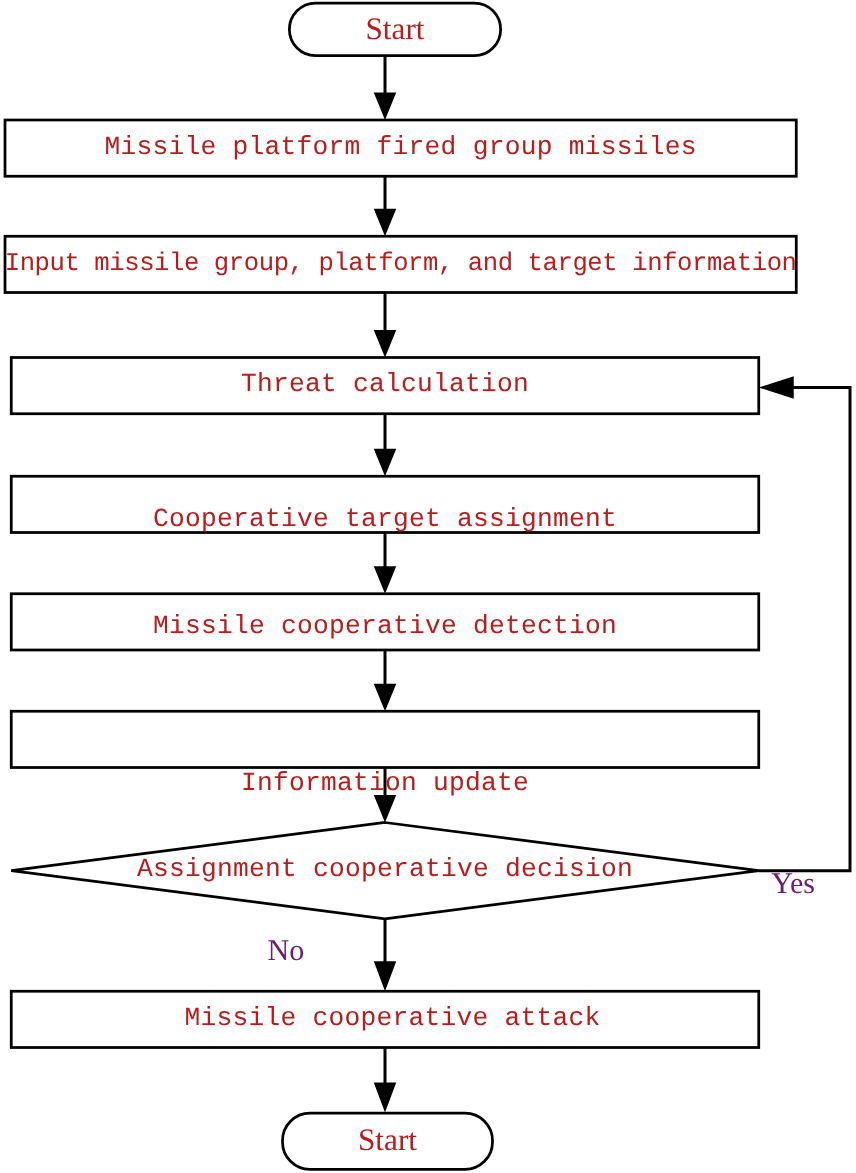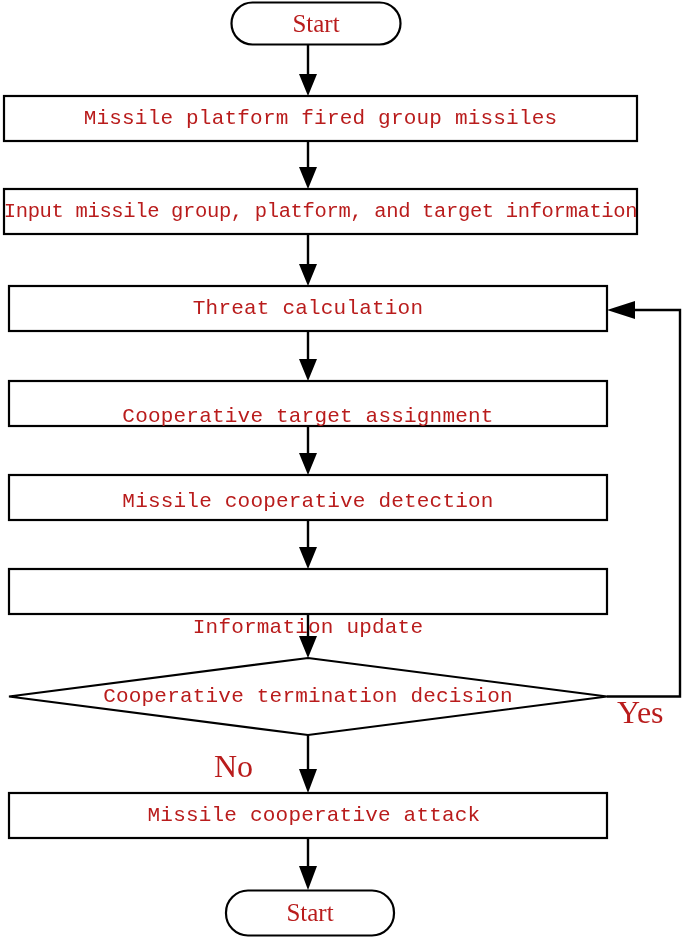--- a/index.html
+++ b/index.html
@@ -46,22 +46,22 @@
     font-size: 20.5px;
     letter-spacing: -0.35px;
   }
   .serif-label {
     font-family: "Liberation Serif", "DejaVu Serif", serif;
     font-size: 25px;
   }
   .edge-label {
     position: absolute;
     font-family: "Liberation Serif", "DejaVu Serif", serif;
-    font-size: 32px;
-    color: #b91c1c;
+    font-size: 24px;
+    color: #701a75;
     white-space: nowrap;
   }
   .hit {
     position: absolute;
     background: transparent;
   }
 </style>
 </head>
 <body>
 
@@ -148,21 +148,21 @@
   <div class="node-label mono-label" style="left:9px; top:286px; width:598px; height:45px;">Threat calculation</div>
 
   <div class="node-label mono-label-tight" style="left:4px; top:189px; width:633px; height:45px;">Input missile group, platform, and target information</div>
 
   <div class="node-label mono-label" style="left:9px; top:394px; width:598px; height:45px;">Cooperative target assignment</div>
 
   <div class="node-label mono-label" style="left:9px; top:475px; width:598px; height:52px;">Missile cooperative detection</div>
 
   <div class="node-label mono-label" style="left:9px; top:569px; width:598px; height:45px;margin-top:36px;">Information update</div>
 
-  <div class="node-label mono-label" style="left:9px; top:675px; width:598px; height:43px;">Cooperative termination decision</div>
+  <div class="node-label mono-label" style="left:9px; top:675px; width:598px; height:43px;">Assignment cooperative decision</div>
 
   <div class="node-label mono-label" style="left:9px; top:793px; width:610px; height:45px;">Missile cooperative attack</div>
 
   <div class="node-label serif-label" style="left:226px; top:890px; width:168px; height:46px;">Start</div>
 
   <div class="edge-label" style="left:214px; top:748px;">No</div>
 
   <div class="edge-label" style="left:617px; top:694px;">Yes</div>
 
   <div class="hit" style="left:231px; top:2px; width:170px; height:43px; border-radius:21px;"></div>

